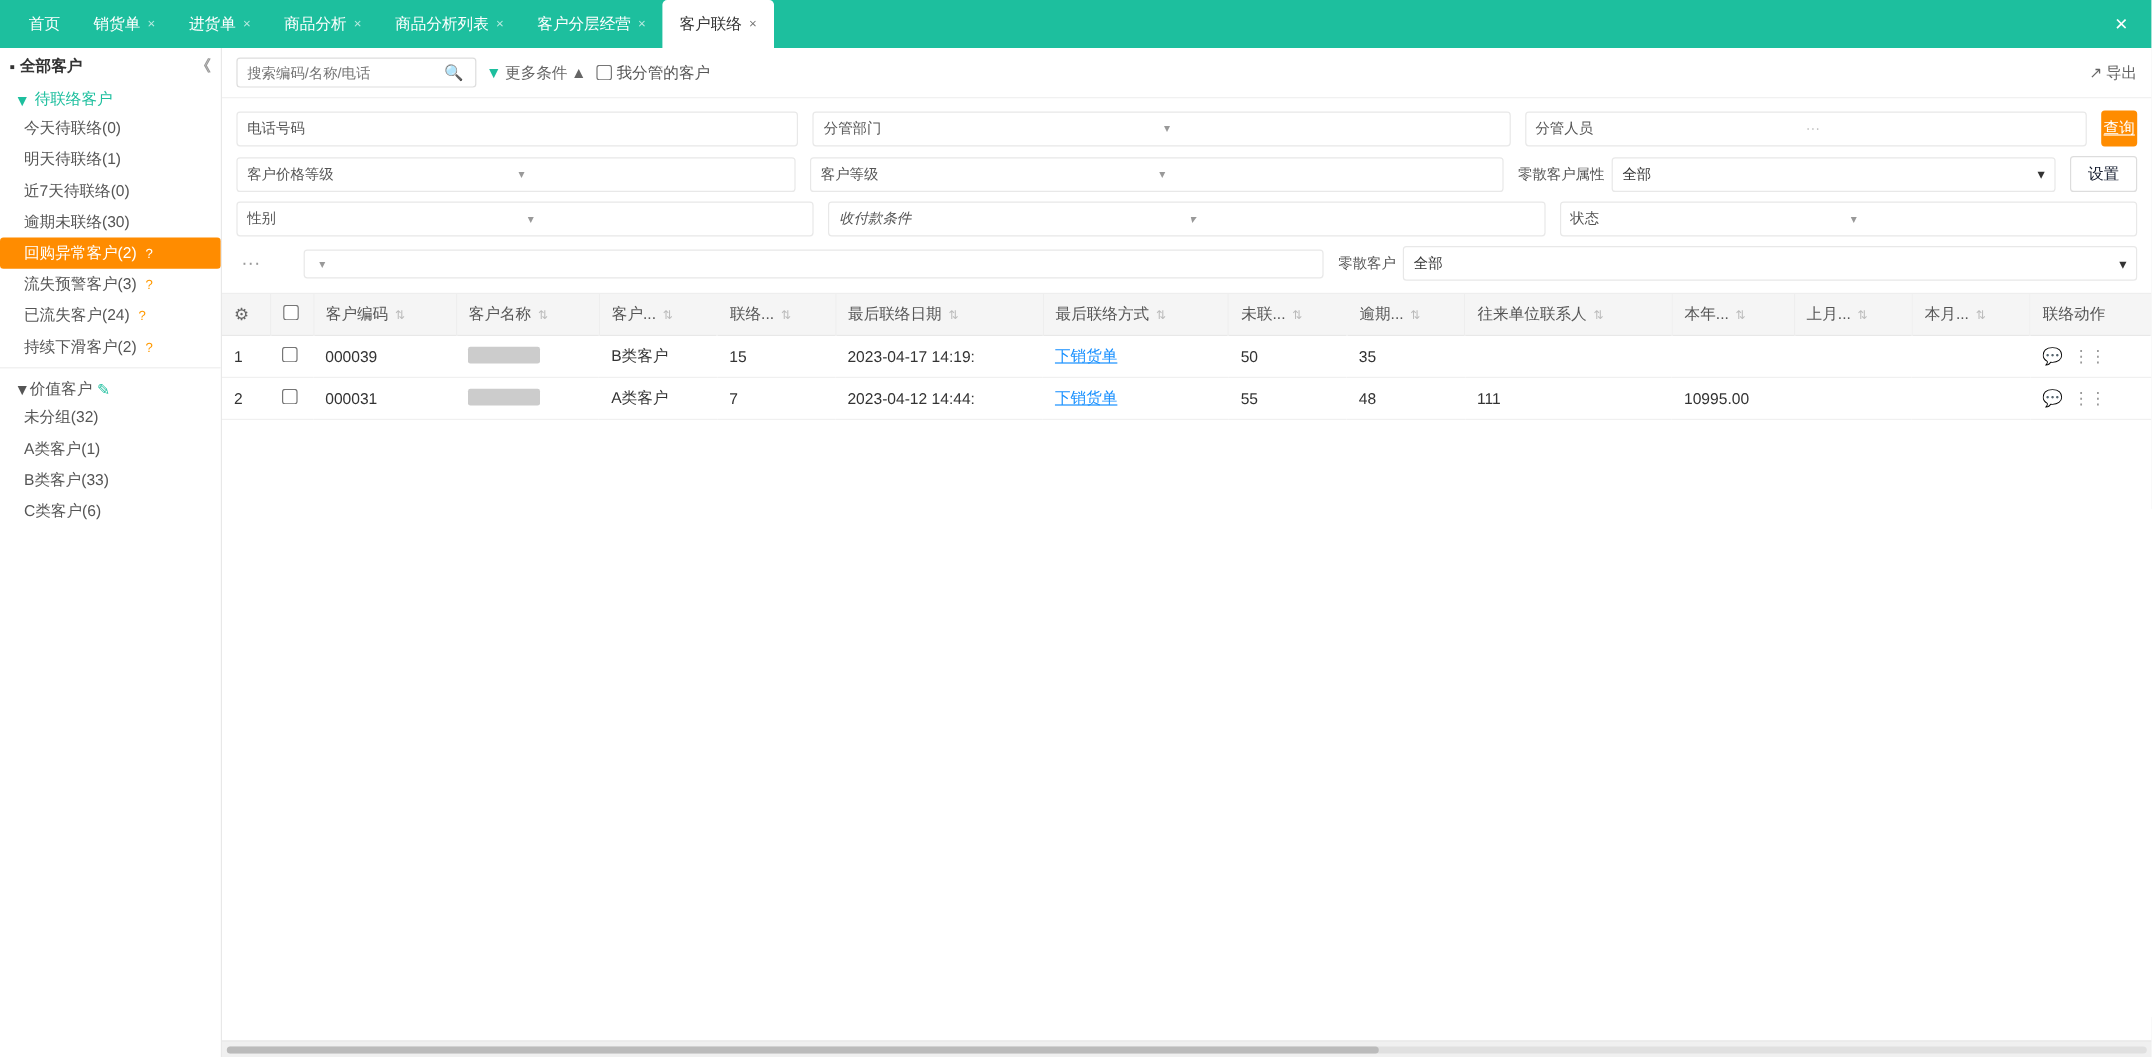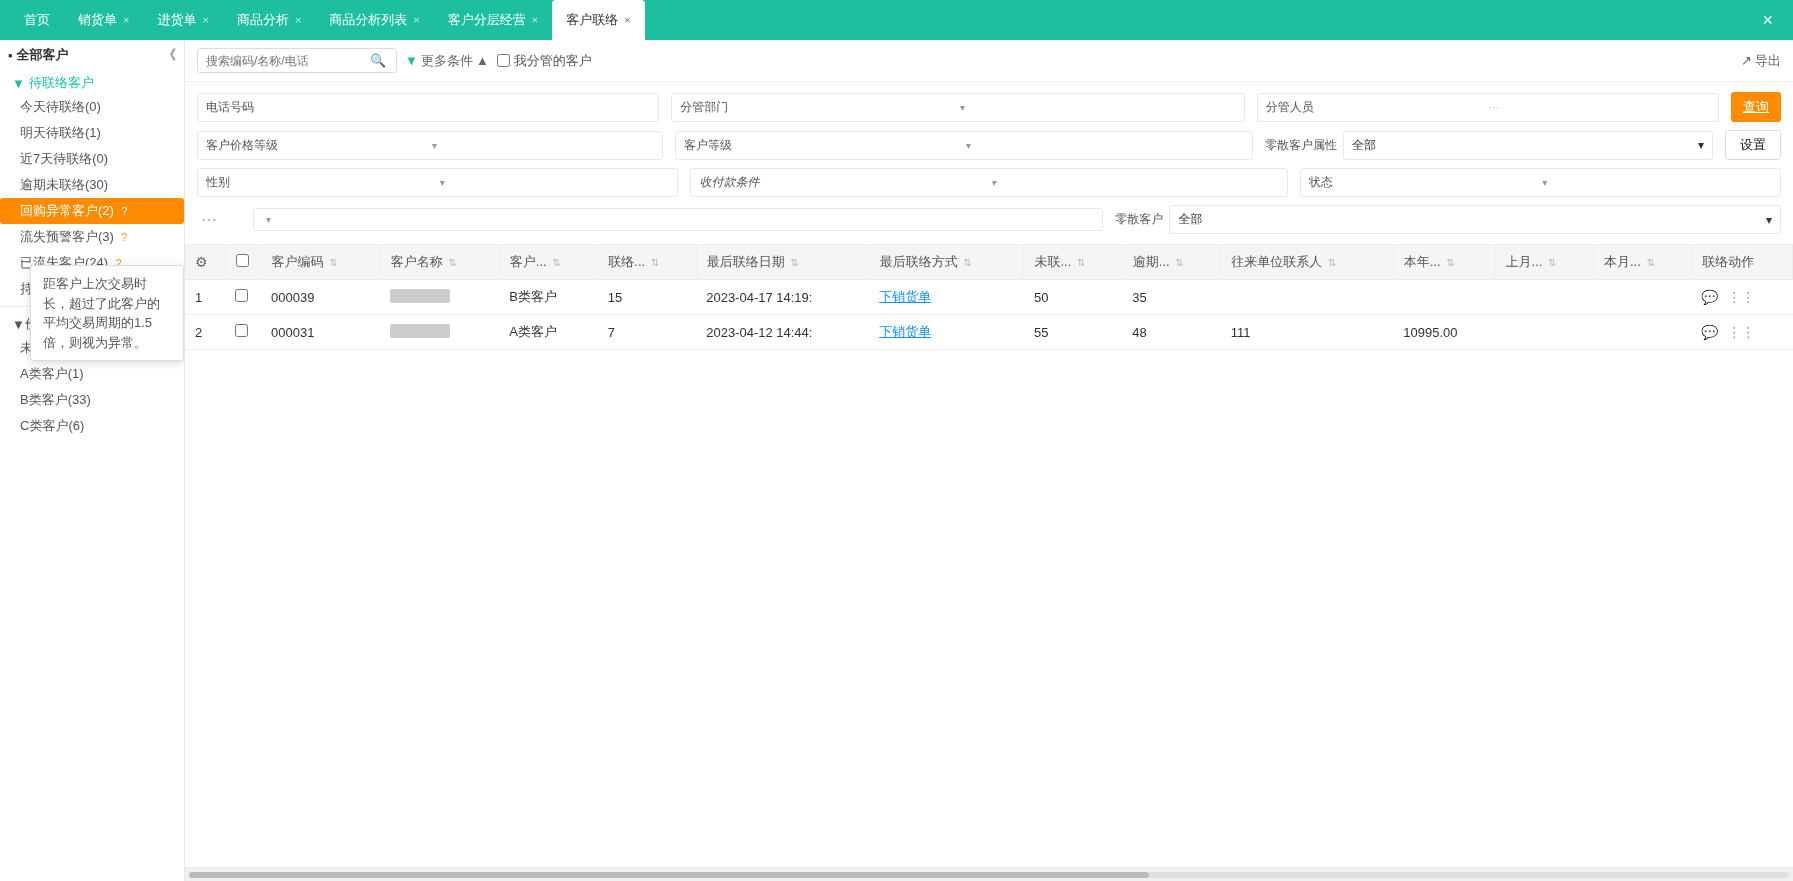--- a/index.html
+++ b/index.html
@@ -135,21 +135,21 @@
       display: flex; align-items: center;
       border: 1px solid #e8e8e8; border-radius: 3px; padding: 5px 8px;
       background: #fff; width: 120px;
     }
     .filter-field-inline span { color: #333; font-size: 12px; }
     .more-dots {
       color: #999; font-size: 16px; cursor: pointer; padding: 0 4px;
     }
     .query-btn {
       background: #ff8c00; color: #fff; border: none; border-radius: 3px;
-      padding: 6px 12px; cursor: pointer; font-size: 13px; white-space: nowrap; text-decoration: underline;
+      padding: 6px 2px; cursor: pointer; font-size: 13px; white-space: nowrap; text-decoration: underline;
     }
     .setting-btn {
       background: #fff; color: #0f172a; border: 1px solid #ddd; border-radius: 3px;
       padding: 5px 14px; cursor: pointer; font-size: 13px; white-space: nowrap;
     }
 
     
     .table-container {
       flex: 1; overflow: auto; background: #fff; margin: 0;
     }
@@ -301,23 +301,20 @@
     <div class="sidebar-item">
       <span>A类客户(1)</span>
     </div>
     <div class="sidebar-item">
       <span>B类客户(33)</span>
     </div>
     <div class="sidebar-item">
       <span>C类客户(6)</span>
     </div>
 
-    <div class="tooltip-box">
-      <span>距客户上次交易时长，超过了此客户的平均交易周期的1.5倍，则视为异常。</span>
-    </div>
   </div>
 
   <div class="content-area">
 
     <div class="filter-bar">
       <div class="filter-search">
         <input type="text" placeholder="搜索编码/名称/电话" style="">
         <span class="filter-search-icon">🔍</span>
       </div>
       <div class="filter-more">

